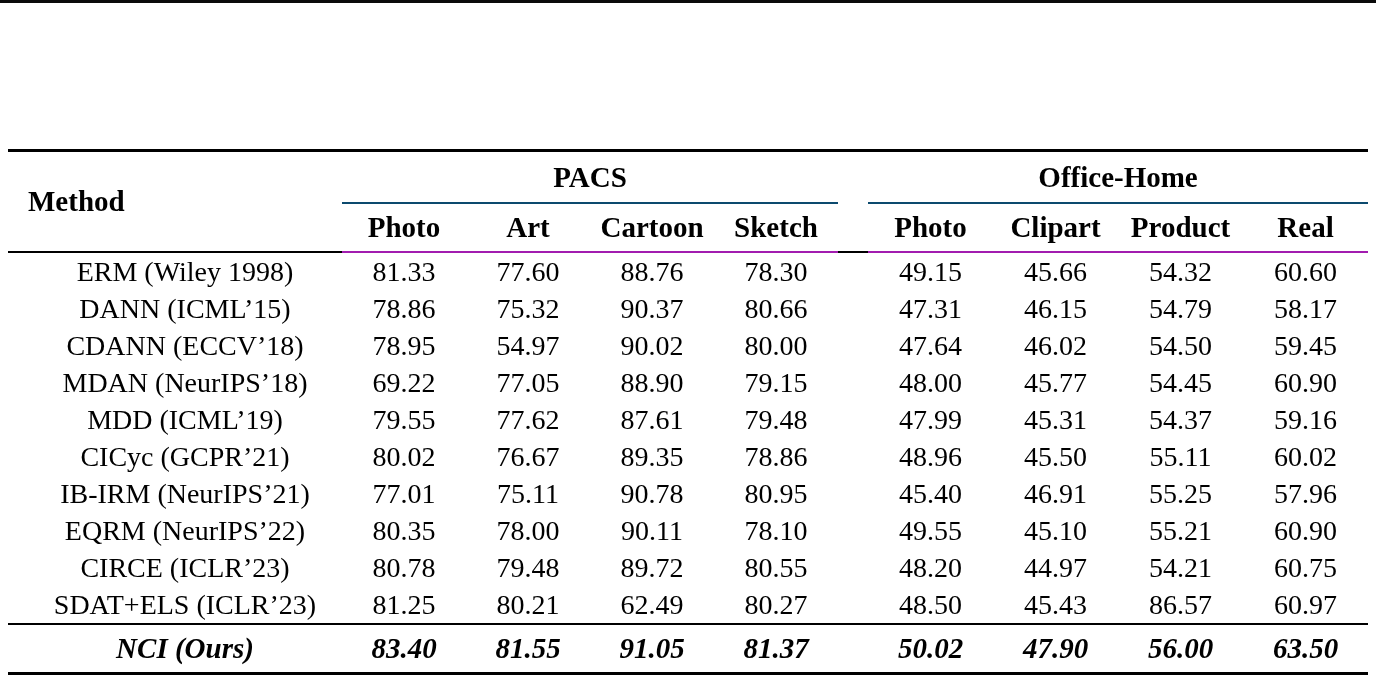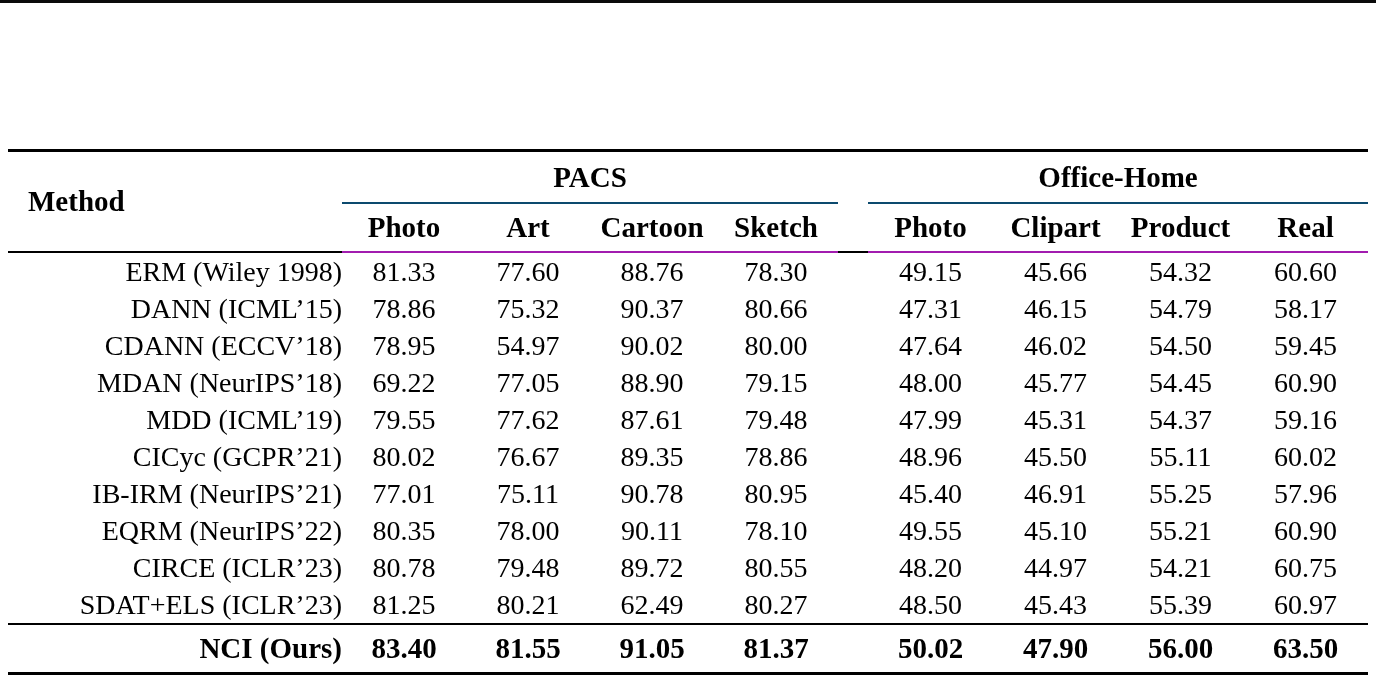--- a/index.html
+++ b/index.html
@@ -57,29 +57,30 @@
   }
   tbody td {
     font-size: 28px;
     height: 37px;
     text-align: center;
     vertical-align: middle;
     padding: 0;
     white-space: nowrap;
   }
   tbody td.method {
-    text-align: right;
+    text-align: center;
     padding-left: 20px;
   }
   tbody td.spacer { }
   tbody.highlight td {
     font-weight: bold;
     height: 47px;
     border-top: 2px solid #000;
     font-size: 29px;
+    font-style: italic;
   }
 </style>
 </head>
 <body>
 
 <div class="top-rule"></div>
 
 <table class="results">
   <colgroup>
     <col class="c-method">
@@ -222,21 +223,21 @@
       </tr>
       <tr>
         <td class="method">SDAT+ELS (ICLR’23)</td>
         <td>81.25</td>
         <td>80.21</td>
         <td>62.49</td>
         <td>80.27</td>
         <td class="spacer"></td>
         <td>48.50</td>
         <td>45.43</td>
-        <td>55.39</td>
+        <td>86.57</td>
         <td>60.97</td>
       </tr>
     </tbody>
   <tbody class="highlight">
     <tr>
       <td class="method">NCI (Ours)</td>
       <td>83.40</td>
       <td>81.55</td>
       <td>91.05</td>
       <td>81.37</td>

